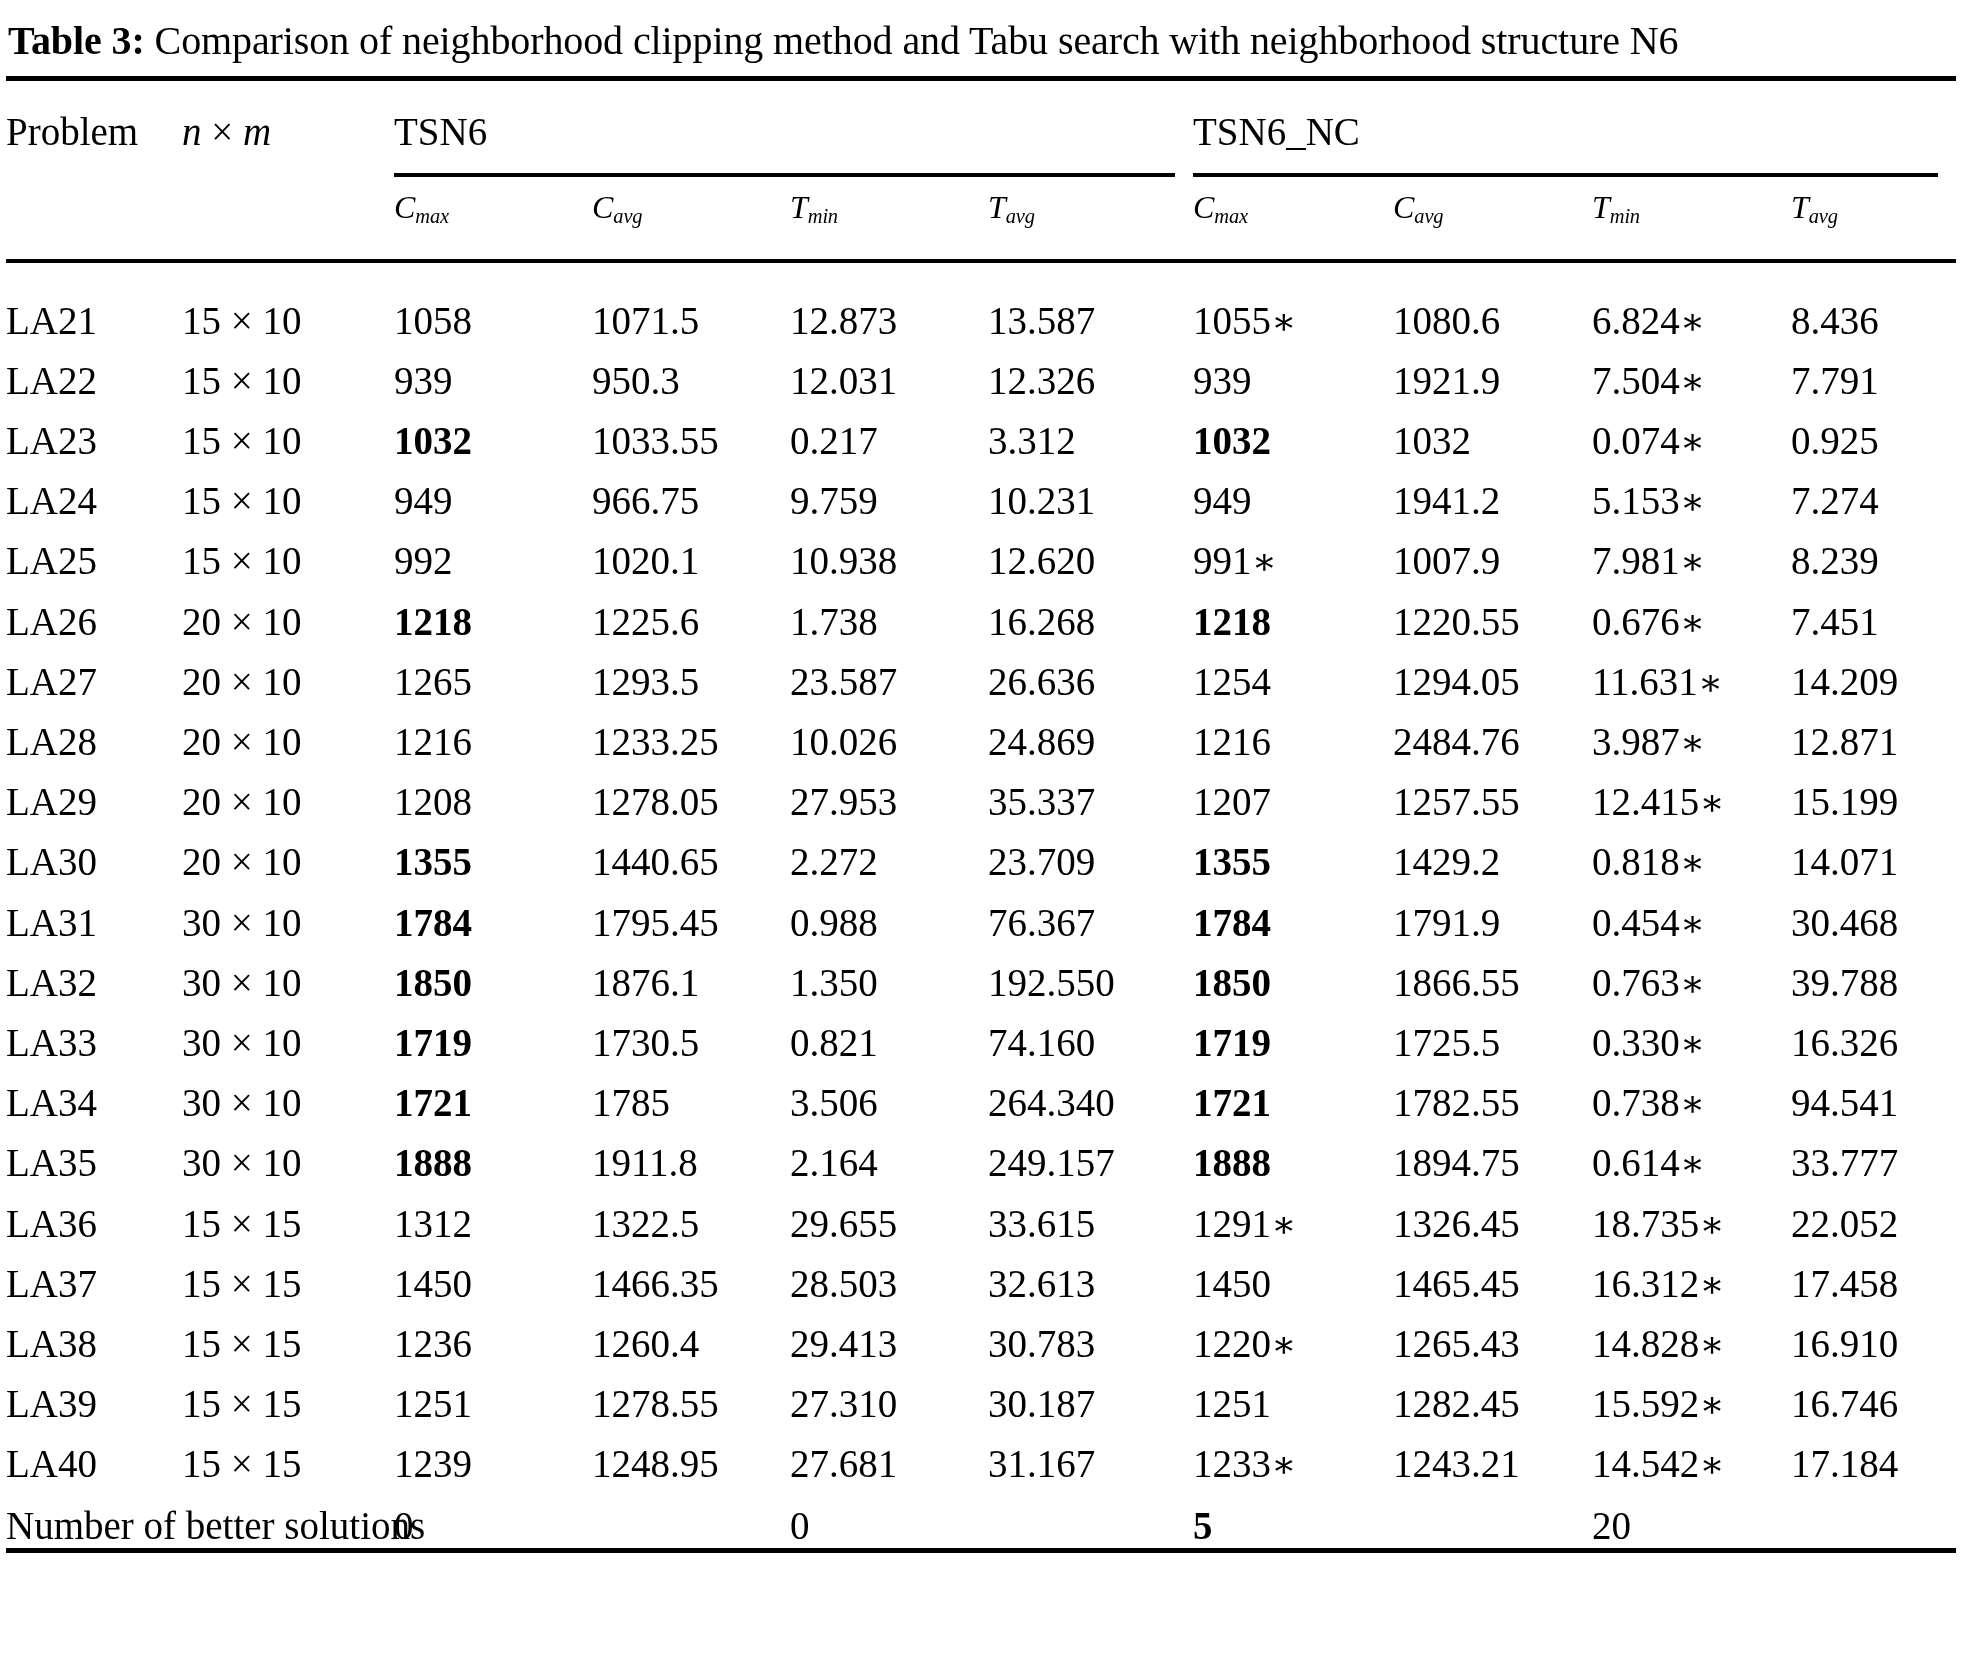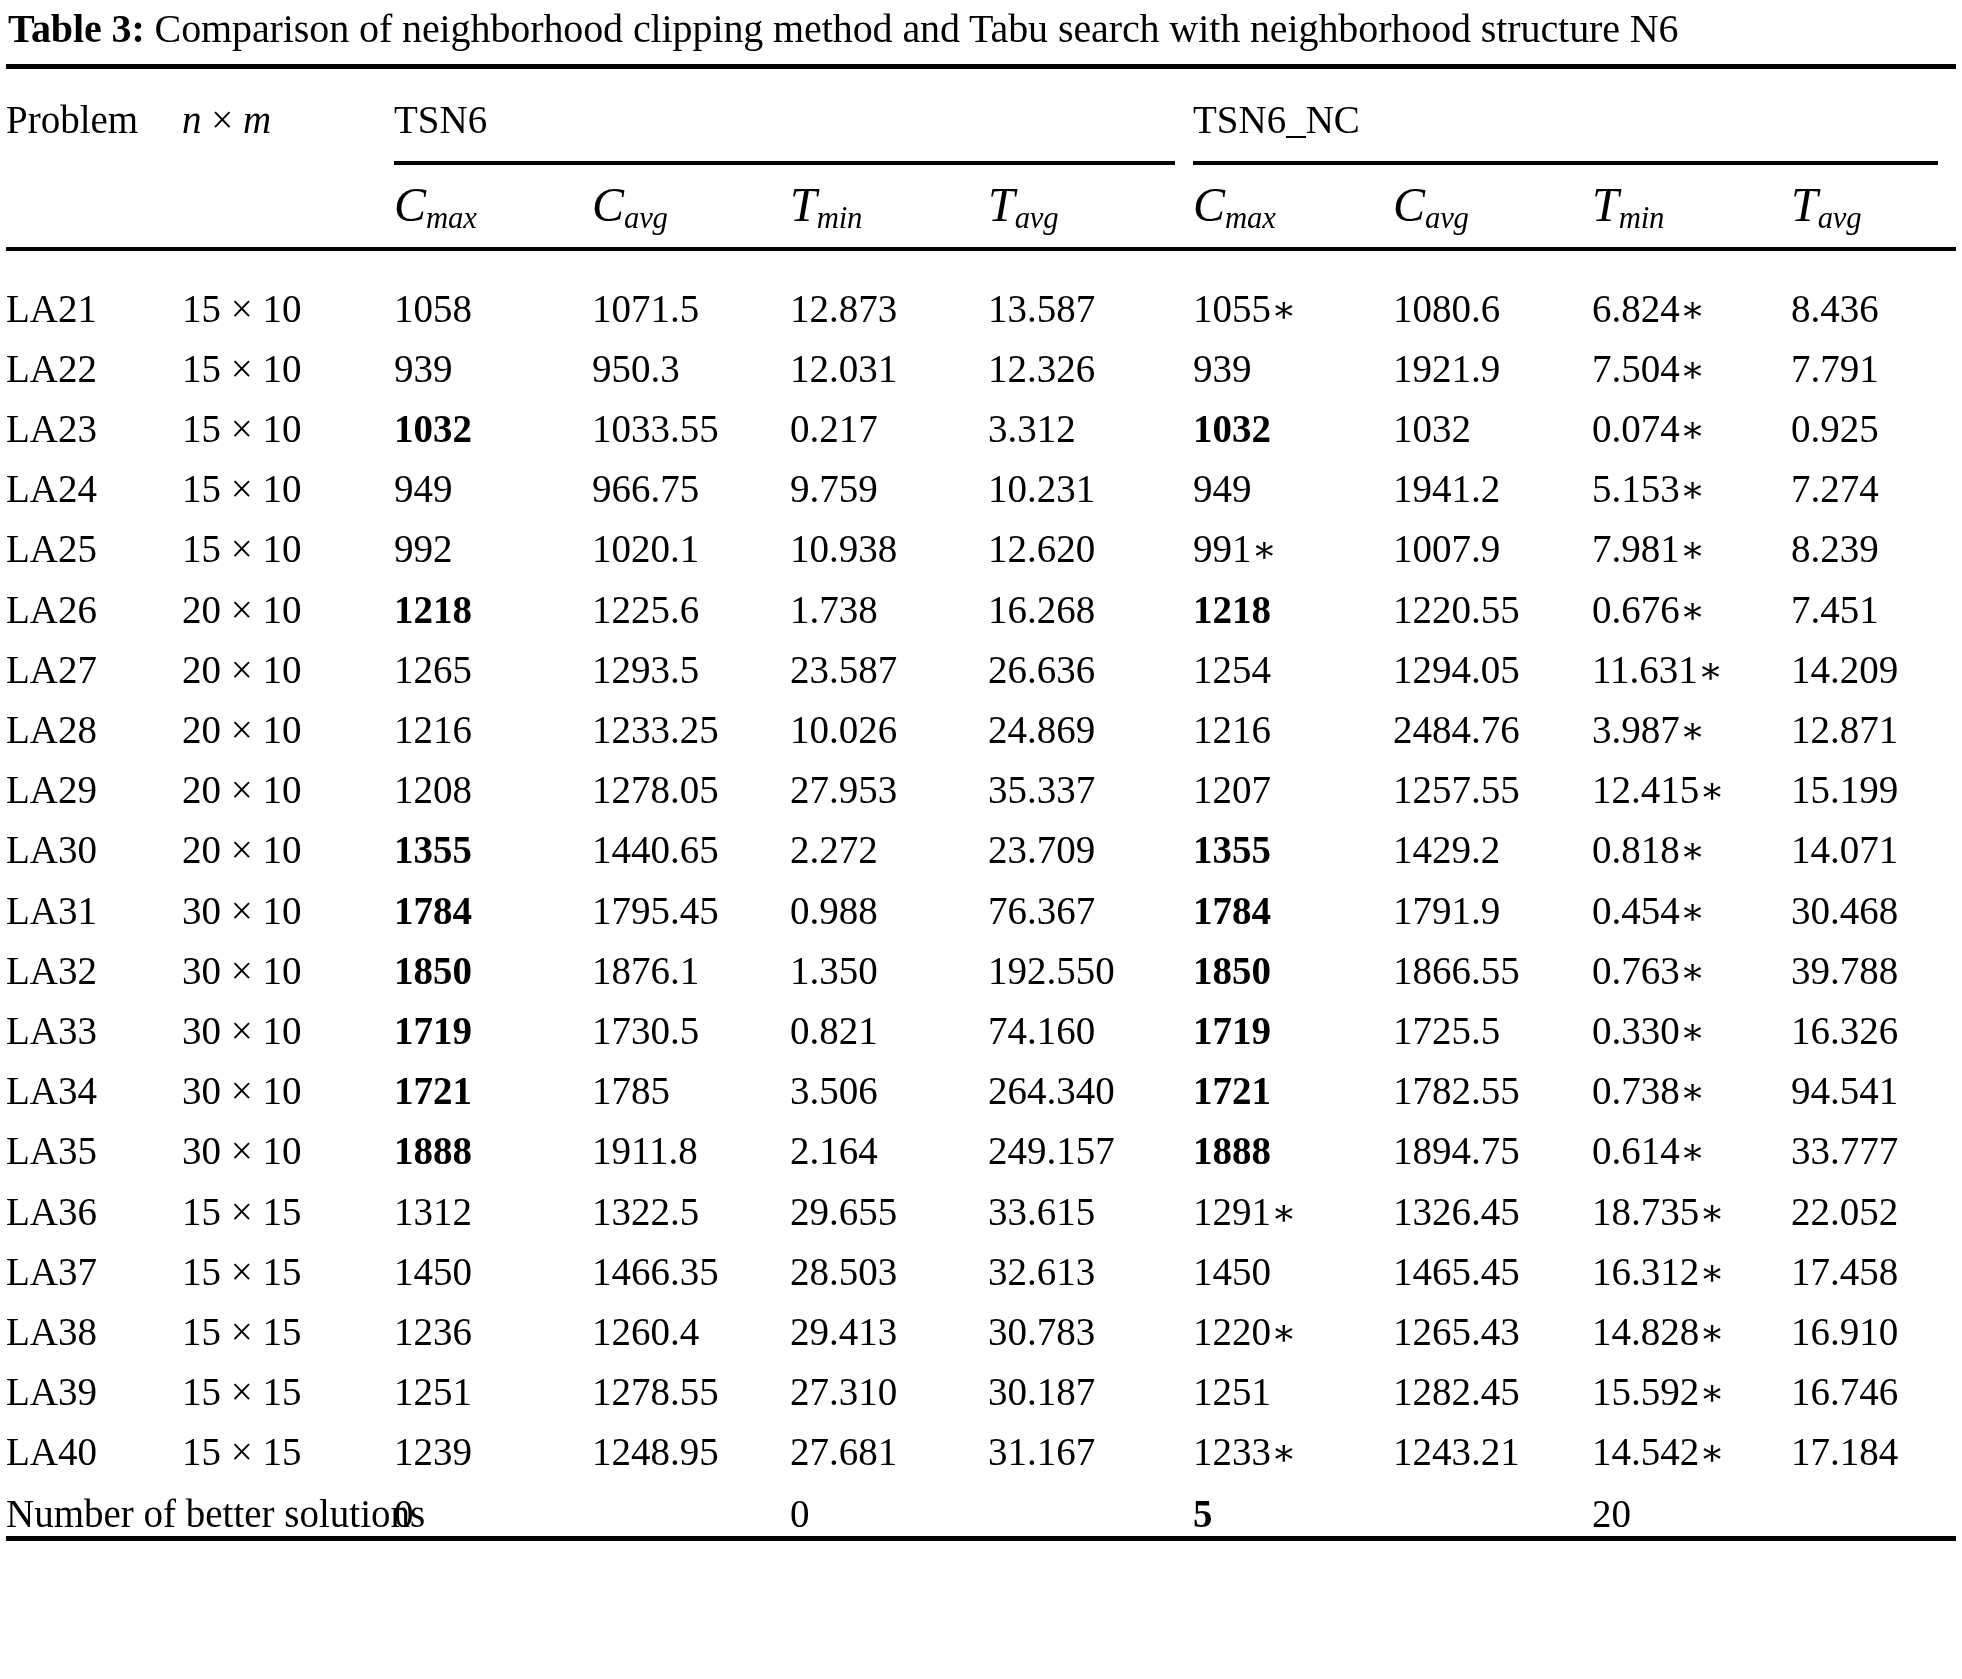--- a/index.html
+++ b/index.html
@@ -12,21 +12,21 @@
     height: 1679px;
     font-family: "Liberation Serif", "DejaVu Serif", serif;
     color: #000000;
     overflow: hidden;
   }
   .page {
     position: relative;
     width: 1962px;
     height: 1679px;
     box-sizing: border-box;
-    padding: 0 6px;
+    padding: 12px 6px;
   }
 
   
   .caption {
     font-size: 40px;
     line-height: 1.24;
     padding: 4px 0 10px 2px;
     letter-spacing: -0.1px;
   }
   .caption .cap-label { font-weight: bold; }
@@ -89,21 +89,21 @@
     height: 0;
     margin-top: 2px;
     margin-right: 18px;
   }
 
   
   .sub-row td {
     height: 70px;
     padding-top: 10px;
     padding-bottom: 4px;
-    font-size: 48px;
+    font-size: 32px;
   }
   .mathvar { font-style: italic; font-family: "Liberation Serif", serif; }
   .sub { font-size: 0.64em; font-style: italic; vertical-align: -0.22em; letter-spacing: -0.2px; }
 
   
   tr.data-row td {
     height: 59.2px;
     font-size: 39px;
     line-height: 59.2px;
   }

